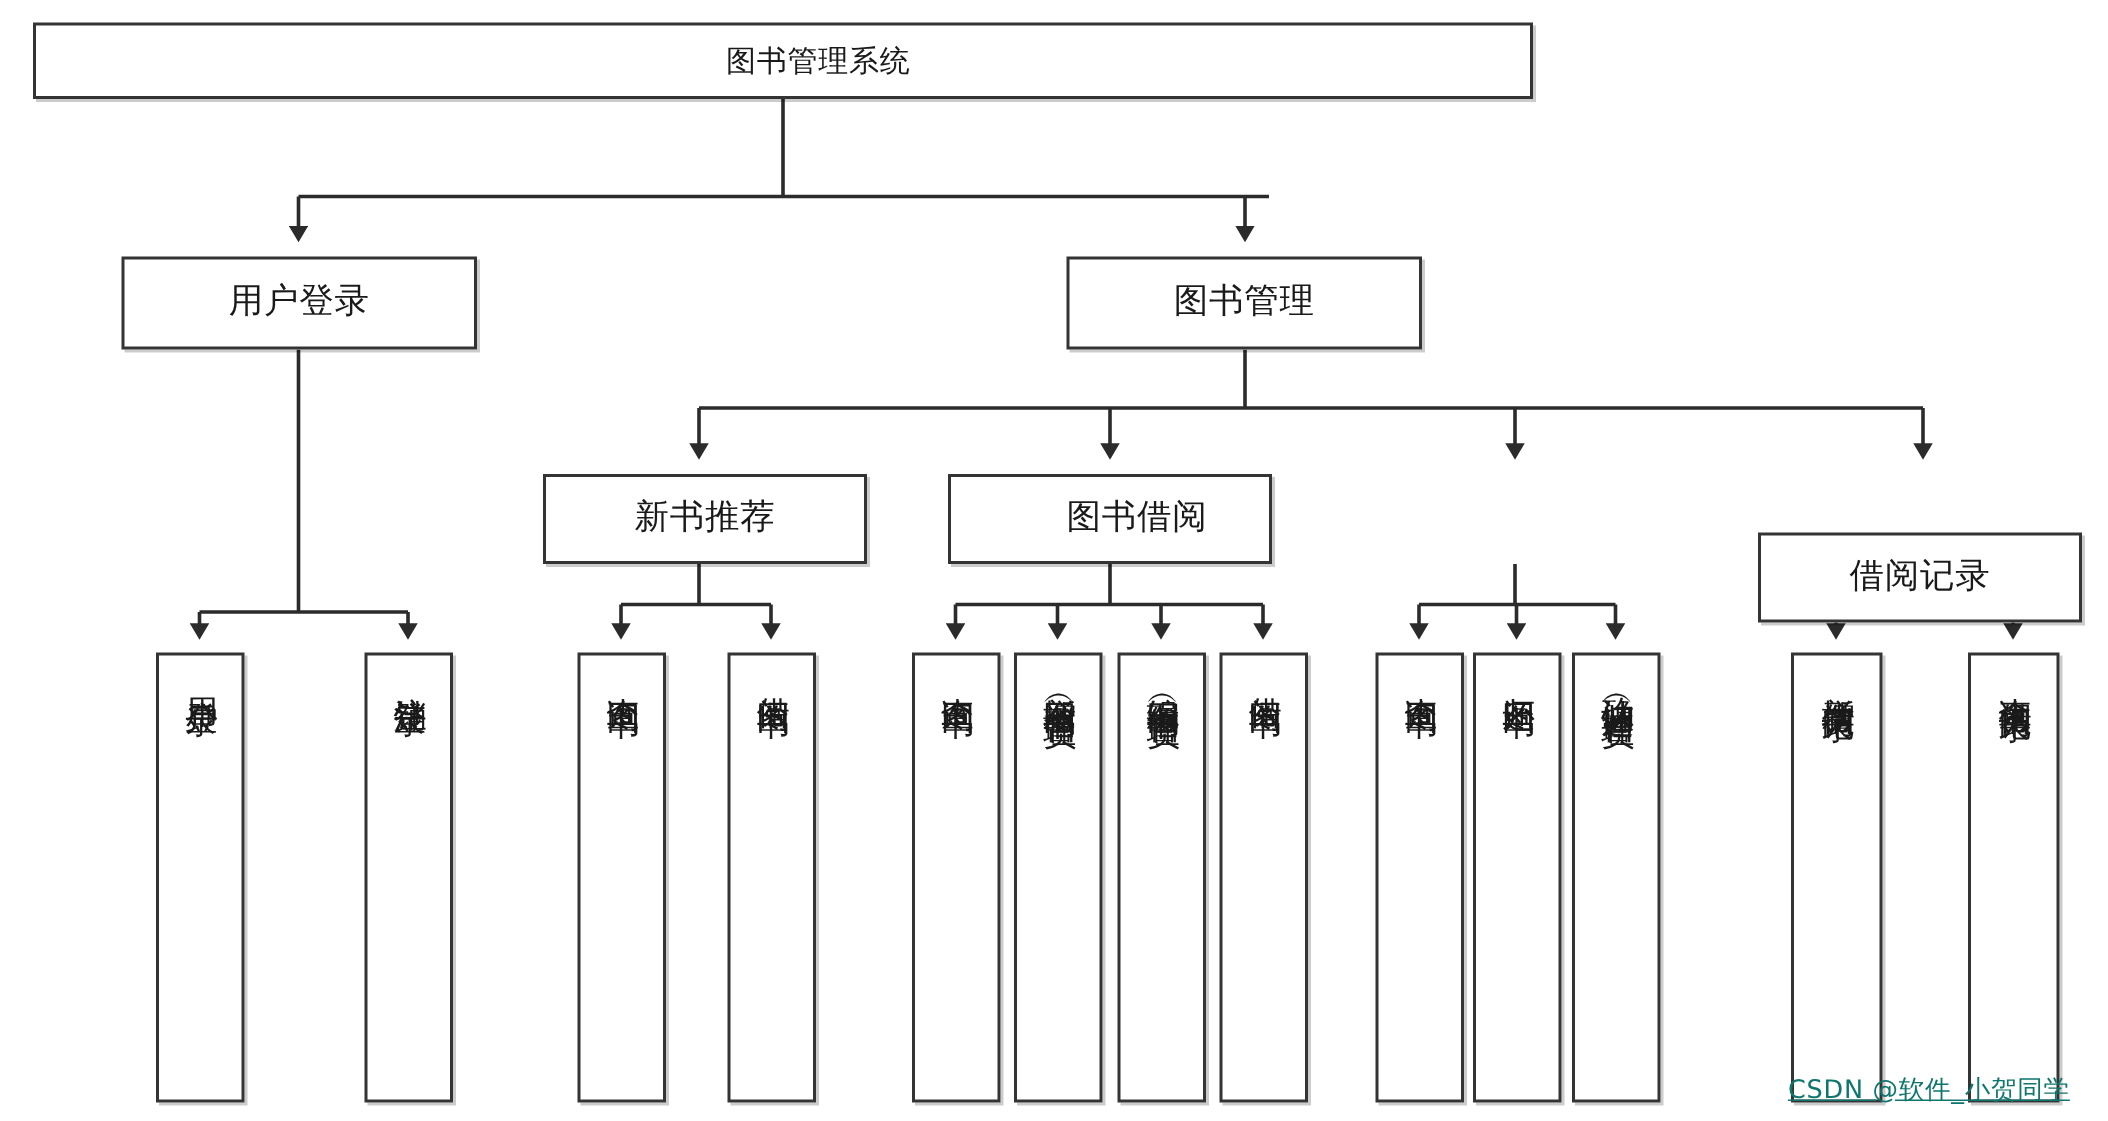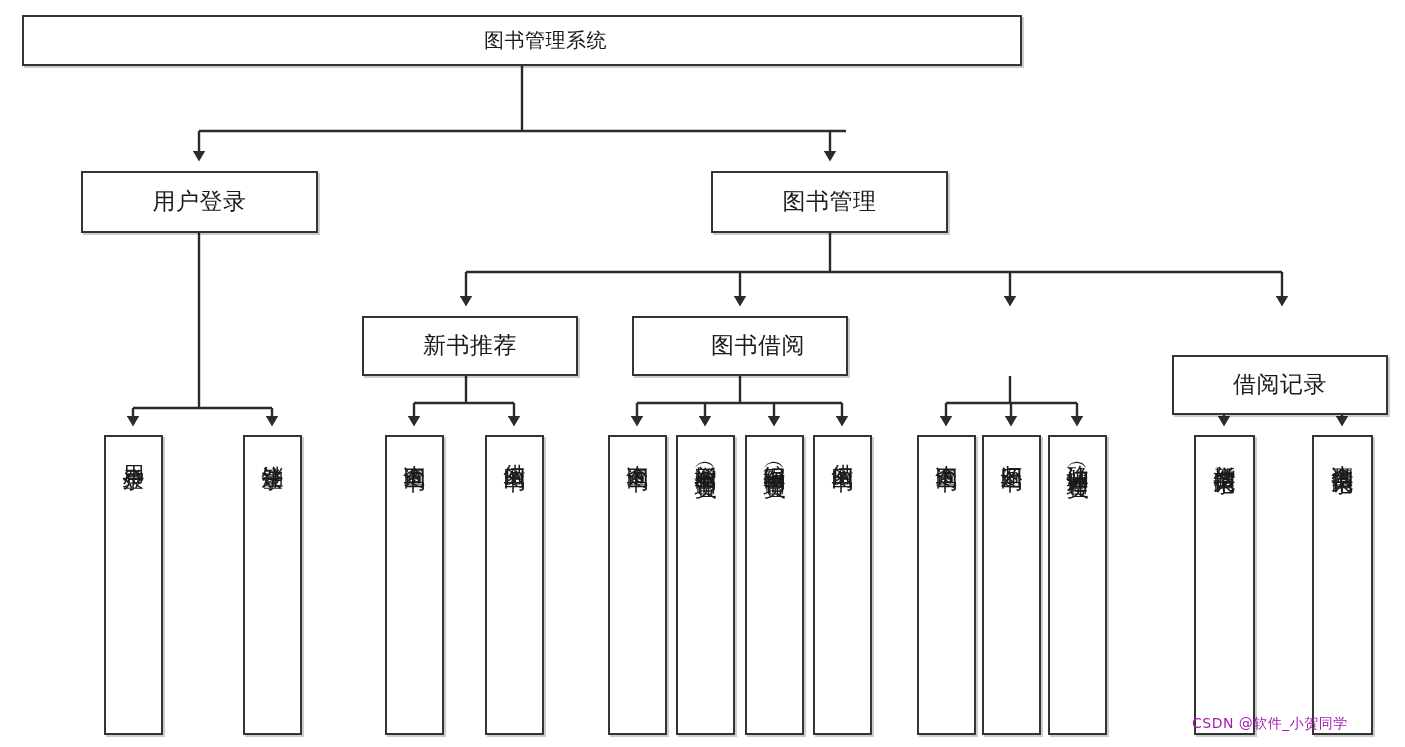--- a/index.html
+++ b/index.html
@@ -57,25 +57,26 @@
   .node.vert .node-label {
     writing-mode: vertical-rl;
     text-orientation: upright;
     font-size: 22px;
     line-height: 1.0;
     letter-spacing: 2px;
     white-space: nowrap;
   }
   .watermark {
     position: absolute;
-    color: #a21caf;
-    font-size: 14px;
+    color: #0f766e;
+    font-size: 17px;
     letter-spacing: 0.5px;
     white-space: nowrap;
     user-select: none;
+    text-decoration: underline;
   }
 </style>
 </head>
 <body>
 
 <div id="canvas">
 
   <svg class="edges" viewBox="0 0 1405 747" xmlns="http://www.w3.org/2000/svg">
     <defs>
       <marker id="arrow" markerWidth="11" markerHeight="13" refX="1.5" refY="6.5" orient="auto" markerUnits="userSpaceOnUse">

